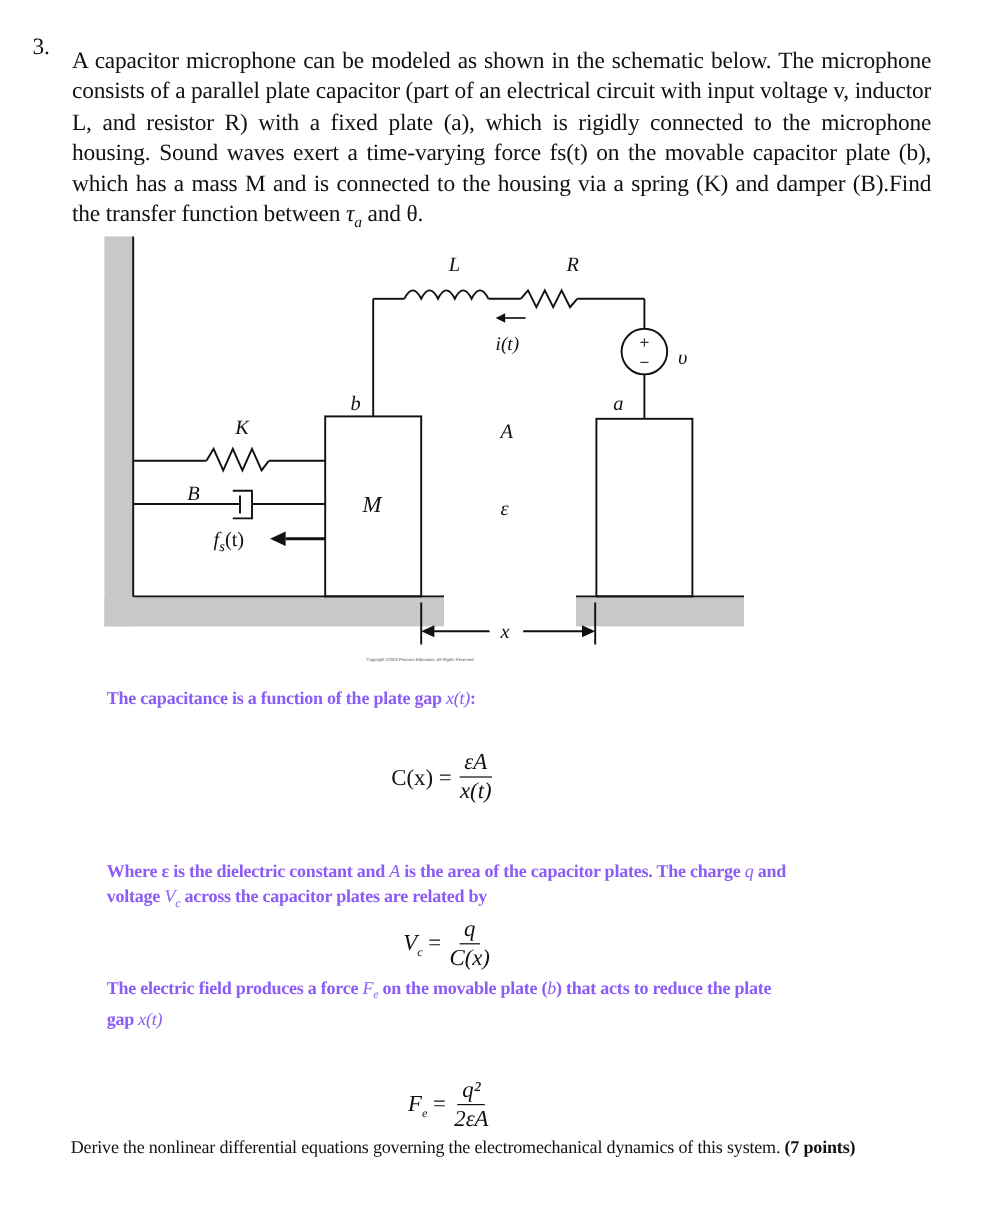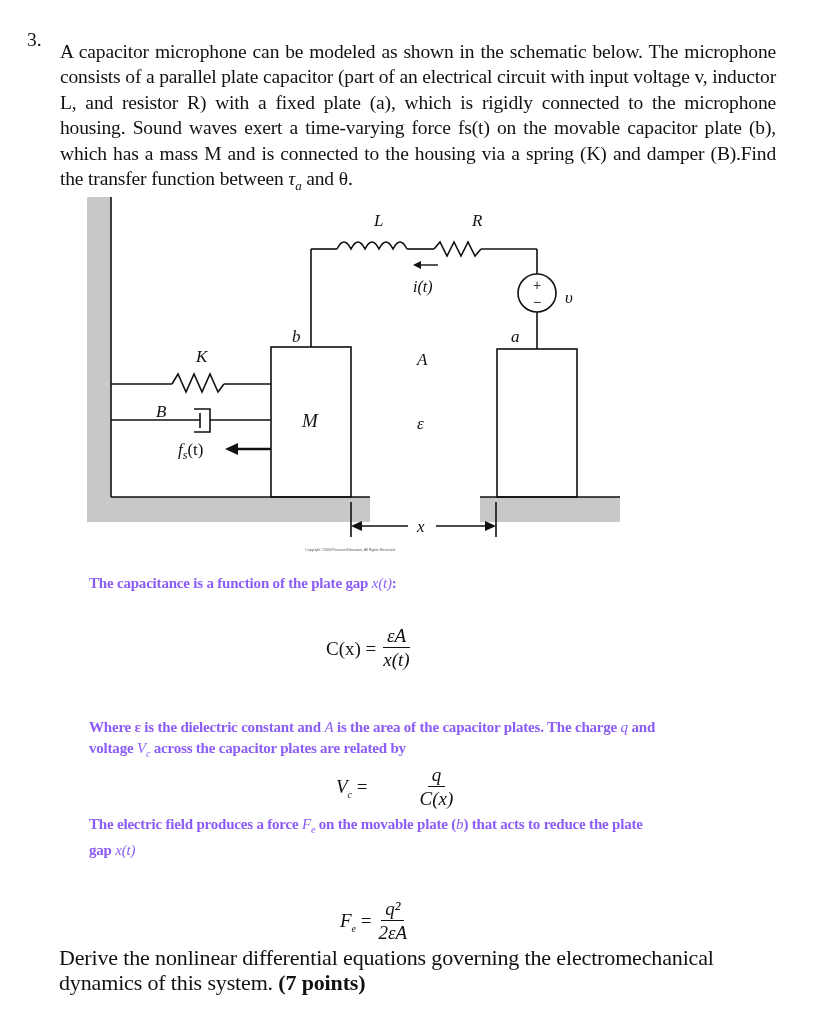--- a/index.html
+++ b/index.html
@@ -11,21 +11,21 @@
   .figure { position:absolute; left:80px; top:192px; width:540px; height:375px; }
   .figure svg { position:absolute; left:0; top:0; }
   .copyright { position:absolute; left:0; top:356px; width:540px; text-align:center; font-family:"Liberation Sans",sans-serif; font-size:3.5px; color:#555; }
   .sans-block { position:absolute; left:89px; font-family:"Liberation Serif","DejaVu Serif",serif; font-size:15px; line-height:21px; color:#8b5cf6; font-weight:bold; letter-spacing:-0.2px; }
   .sans-block i { font-style:italic; font-weight:normal; }
   .eq { position:absolute; font-family:"Liberation Serif","DejaVu Serif",serif; font-size:19px; color:#111; display:flex; align-items:center; }
   .eq .frac { display:inline-flex; flex-direction:column; align-items:center; margin-left:3px;margin-top:12px; }
   .eq .num { border-bottom:1.4px solid #111; padding:0 4px 1px; line-height:20px; font-style:italic; }
   .eq .den { padding:1px 4px 0; line-height:22px; font-style:italic; }
   .eq .lhs { font-style:normal;margin-top:12px; }
-  .final { position:absolute; left:59px; top:945px; width:720px; font-size:22px; line-height:25.4px; letter-spacing:-0.15px; }
+  .final { position:absolute; left:59px; top:945px; width:720px; font-size:15px; line-height:25.4px; letter-spacing:-0.15px; }
   .final b { font-weight:bold; }
 </style>
 </head>
 <body>
 
 <div class="problem">
   <div class="pnum">3.</div>
   <div class="ptext">
     <span>A capacitor microphone can be modeled as shown in the schematic below. The</span>
     <span>microphone consists of a parallel plate capacitor (part of an electrical circuit with input</span>
@@ -120,21 +120,21 @@
     <span class="num">εA</span>
     <span class="den">x(t)</span>
   </span>
 </div>
 
 <div class="sans-block" style="top:689px;margin-top:28px;">
   <span>Where ε is the dielectric constant and </span><i>A</i><span> is the area of the capacitor plates. The charge </span><i>q</i><span> and</span><br>
   <span>voltage </span><i>V</i><sub style="font-size:10px"><i>c</i></sub><span> across the capacitor plates are related by</span>
 </div>
 
-<div class="eq" style="left:336px; top:753px;gap:45px;">
+<div class="eq" style="left:336px; top:753px;">
   <span class="lhs"><i>V</i><sub style="font-size:10px"><i>c</i></sub><span> =</span></span>
   <span class="frac">
     <span class="num">q</span>
     <span class="den">C(x)</span>
   </span>
 </div>
 
 <div class="sans-block" style="top:814px;">
   <span>The electric field produces a force </span><i>F</i><sub style="font-size:10px"><i>e</i></sub><span> on the movable plate (</span><i>b</i><span>) that acts to reduce the plate</span><br>
   <span>gap </span><i>x(t)</i>

